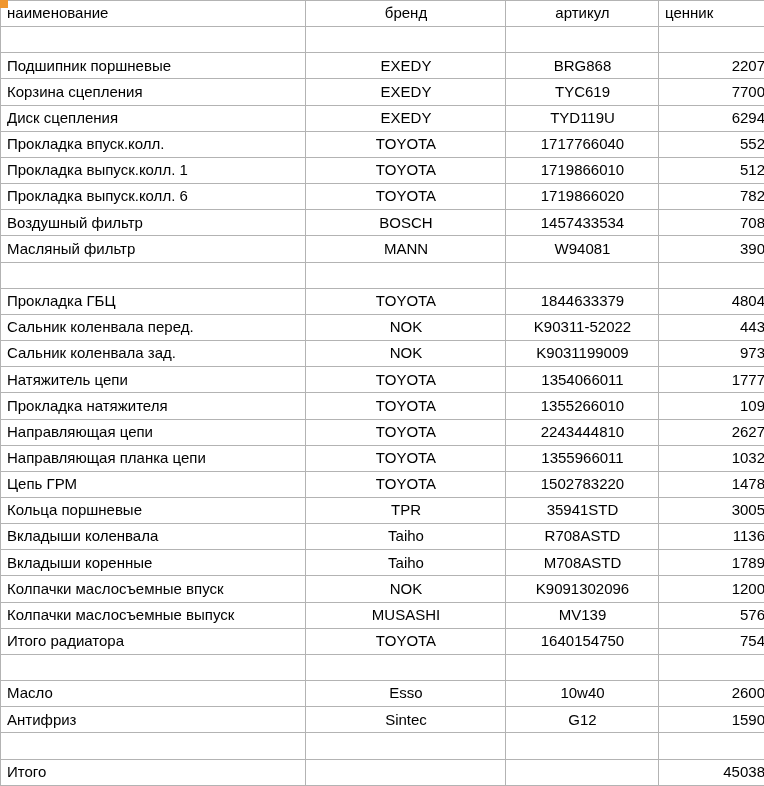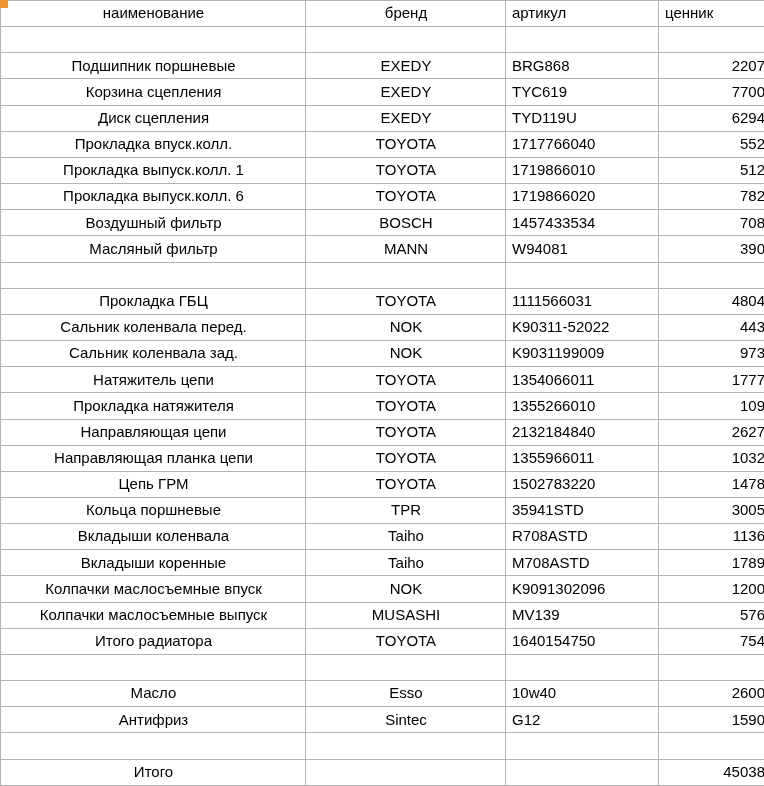--- a/index.html
+++ b/index.html
@@ -24,23 +24,23 @@
     border: 1px solid #b3b3b3;
     padding: 0 5px 0 6px;
     font-size: 15px;
     color: #000000;
     white-space: nowrap;
     overflow: hidden;
     vertical-align: middle;
     line-height: 1.1;
     height: 24px;
   }
-  .col0 { width: 293px; text-align: center; }
+  .col0 { width: 293px; text-align: left; }
   .col1 { width: 188px; text-align: center; }
-  .col2 { width: 141px; text-align: left; }
+  .col2 { width: 141px; text-align: center; }
   .col3 { width: 100px; text-align: right; }
   td.header-cell.col3 { text-align: left; }
   .corner-marker {
     position: absolute;
     top: 0;
     left: 0;
     width: 8px;
     height: 8px;
     z-index: 2;
   }
@@ -114,21 +114,21 @@
       </tr>
       <tr>
         <td class="col0"></td>
         <td class="col1"></td>
         <td class="col2"></td>
         <td class="col3"></td>
       </tr>
       <tr>
         <td class="col0">Прокладка ГБЦ</td>
         <td class="col1">TOYOTA</td>
-        <td class="col2">1111566031</td>
+        <td class="col2">1844633379</td>
         <td class="col3">4804</td>
       </tr>
       <tr>
         <td class="col0">Сальник коленвала перед.</td>
         <td class="col1">NOK</td>
         <td class="col2">K90311-52022</td>
         <td class="col3">443</td>
       </tr>
       <tr>
         <td class="col0">Сальник коленвала зад.</td>
@@ -144,21 +144,21 @@
       </tr>
       <tr>
         <td class="col0">Прокладка натяжителя</td>
         <td class="col1">TOYOTA</td>
         <td class="col2">1355266010</td>
         <td class="col3">109</td>
       </tr>
       <tr>
         <td class="col0">Направляющая цепи</td>
         <td class="col1">TOYOTA</td>
-        <td class="col2">2132184840</td>
+        <td class="col2">2243444810</td>
         <td class="col3">2627</td>
       </tr>
       <tr>
         <td class="col0">Направляющая планка цепи</td>
         <td class="col1">TOYOTA</td>
         <td class="col2">1355966011</td>
         <td class="col3">1032</td>
       </tr>
       <tr>
         <td class="col0">Цепь ГРМ</td>

